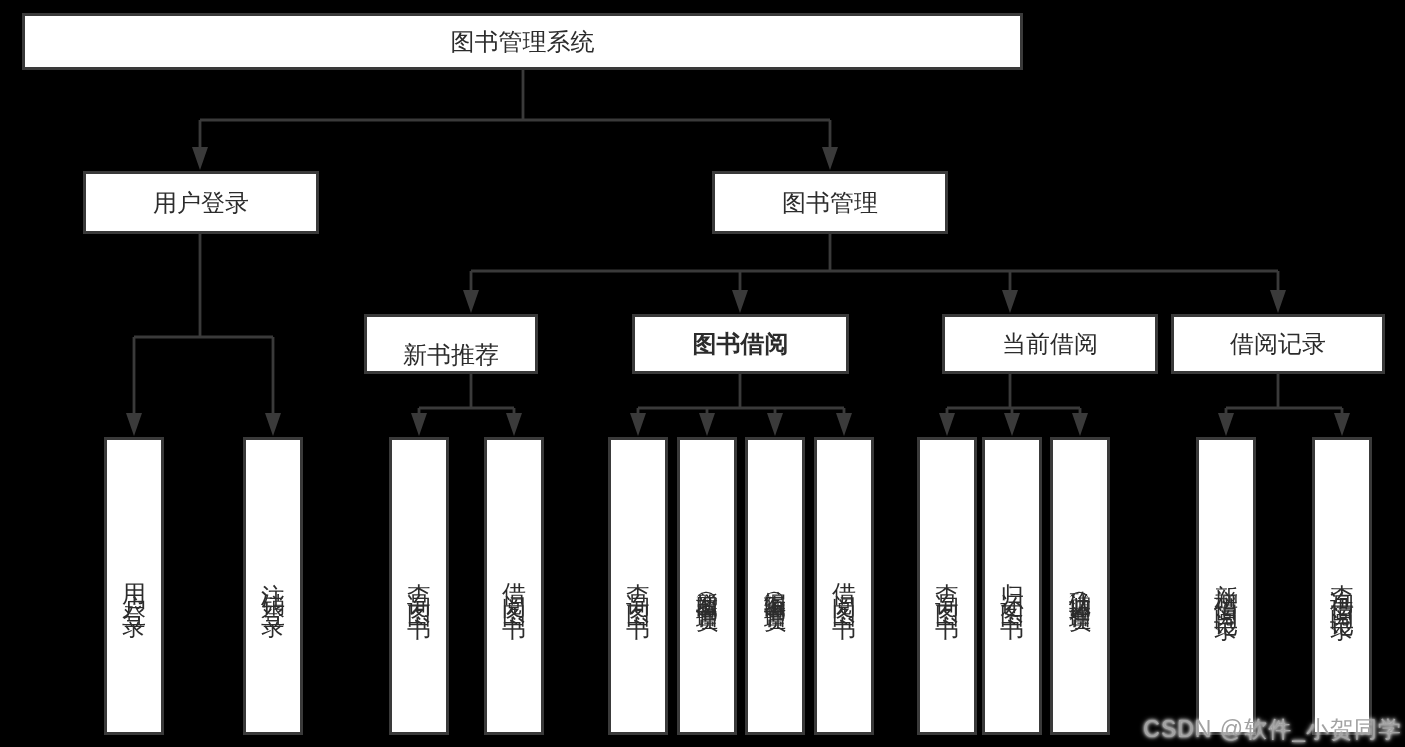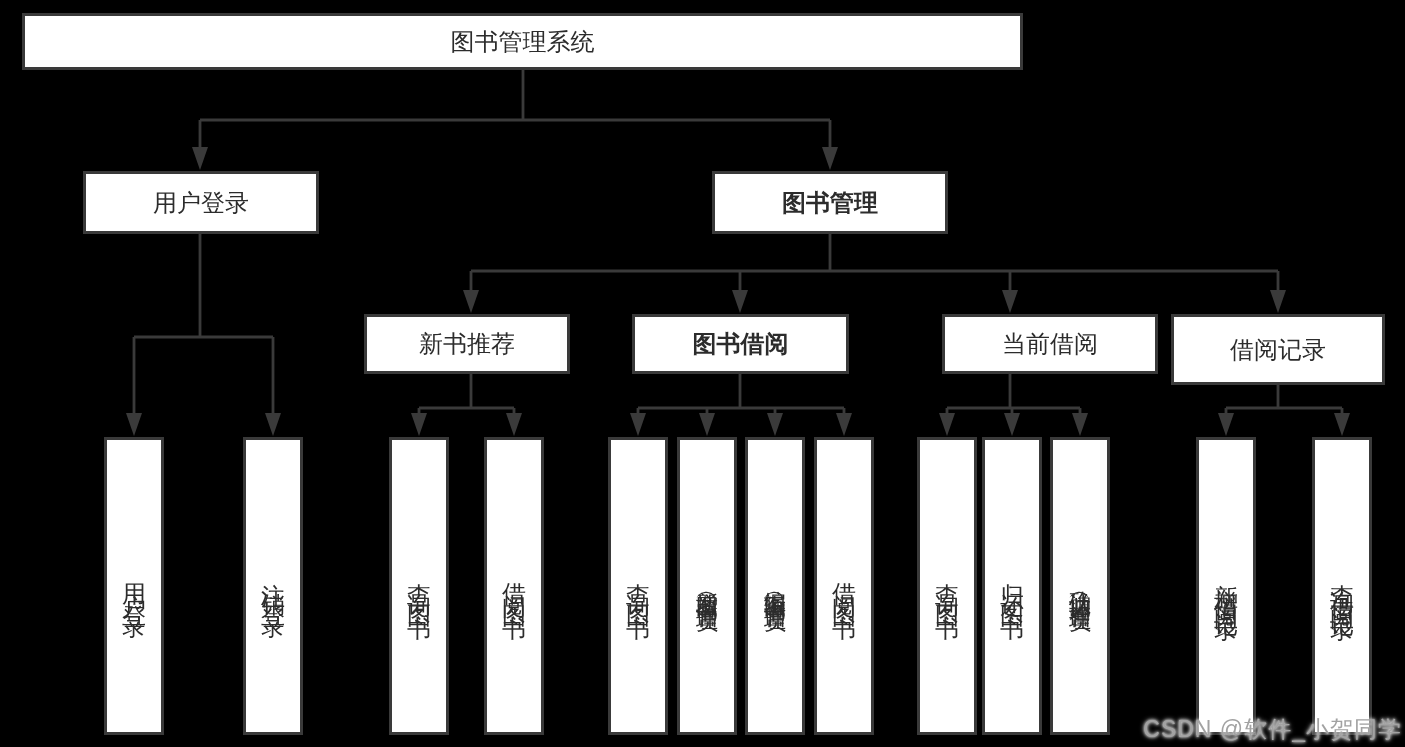--- a/index.html
+++ b/index.html
@@ -28,25 +28,25 @@
     writing-mode:vertical-rl;
     text-orientation:mixed;
     font-size:24px;
     letter-spacing:11px;
     line-height:1;
     white-space:nowrap;
   }
   
   #b-root    { left:22px;  top:13px;  width:1001px; height:57px; }
   #b-login   { left:83px;  top:171px; width:236px;  height:63px; }
-  #b-mgmt    { left:712px; top:171px; width:236px;  height:63px;font-weight:bold; }
-  #b-newrec  { left:364px; top:314px; width:206px;  height:60px; }
+  #b-mgmt    { left:712px; top:171px; width:236px;  height:63px; }
+  #b-newrec  { left:364px; top:314px; width:174px;  height:60px;align-items:flex-end; }
   #b-borrow  { left:632px; top:314px; width:217px;  height:60px;font-weight:bold; }
   #b-current { left:902px; top:314px; width:216px;  height:60px;margin-left:40px; }
-  #b-records { left:1171px;top:314px; width:214px;  height:71px; }
+  #b-records { left:1171px;top:314px; width:214px;  height:60px; }
   #l1 { left:104px; }  #l2 { left:243px; }
   #l3 { left:389px; }  #l4 { left:484px; }
   #l5 { left:608px; }  #l6 { left:677px; }
   #l7 { left:745px; }  #l8 { left:814px; }
   #l9 { left:917px; }  #l10{ left:982px; }
   #l11{ left:1050px; } #l12{ left:1196px; }
   #l13{ left:1312px; }
   #connectors{
     position:absolute; left:0; top:0; z-index:1;
   }

